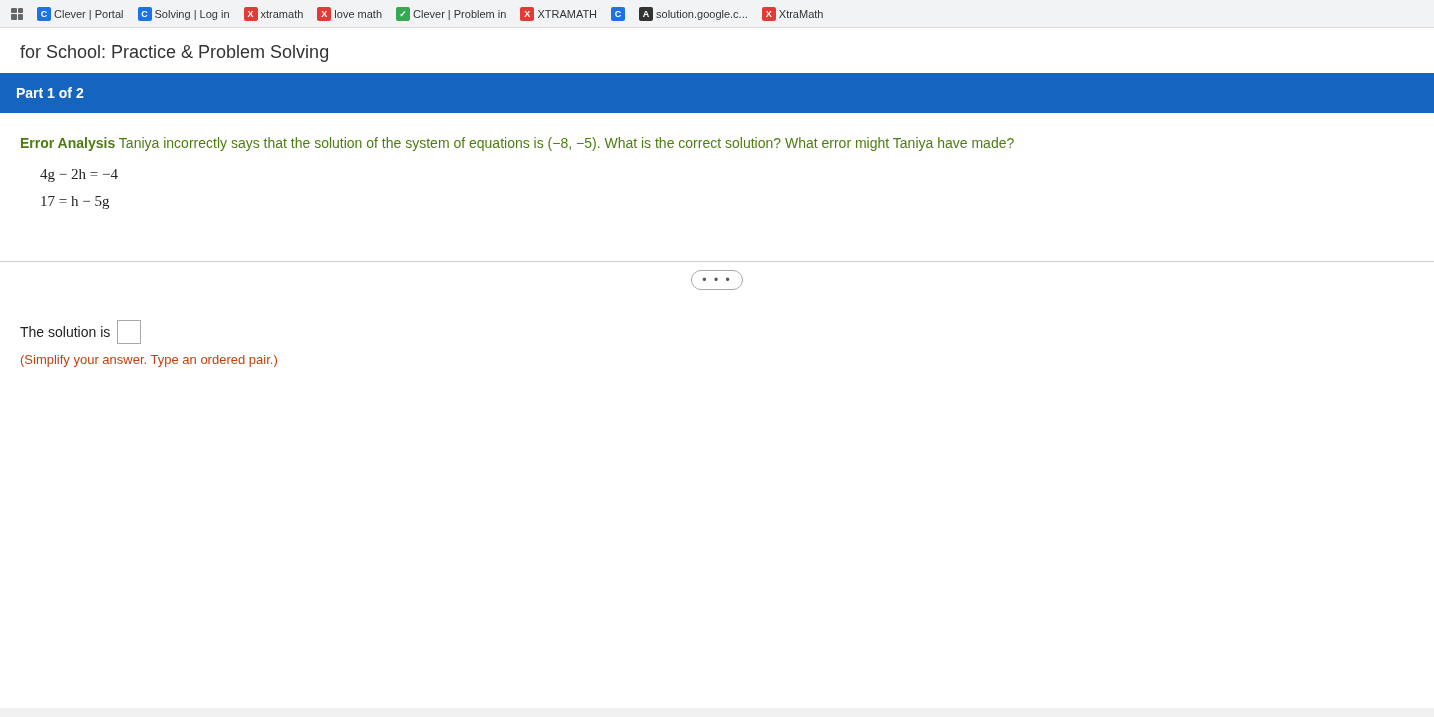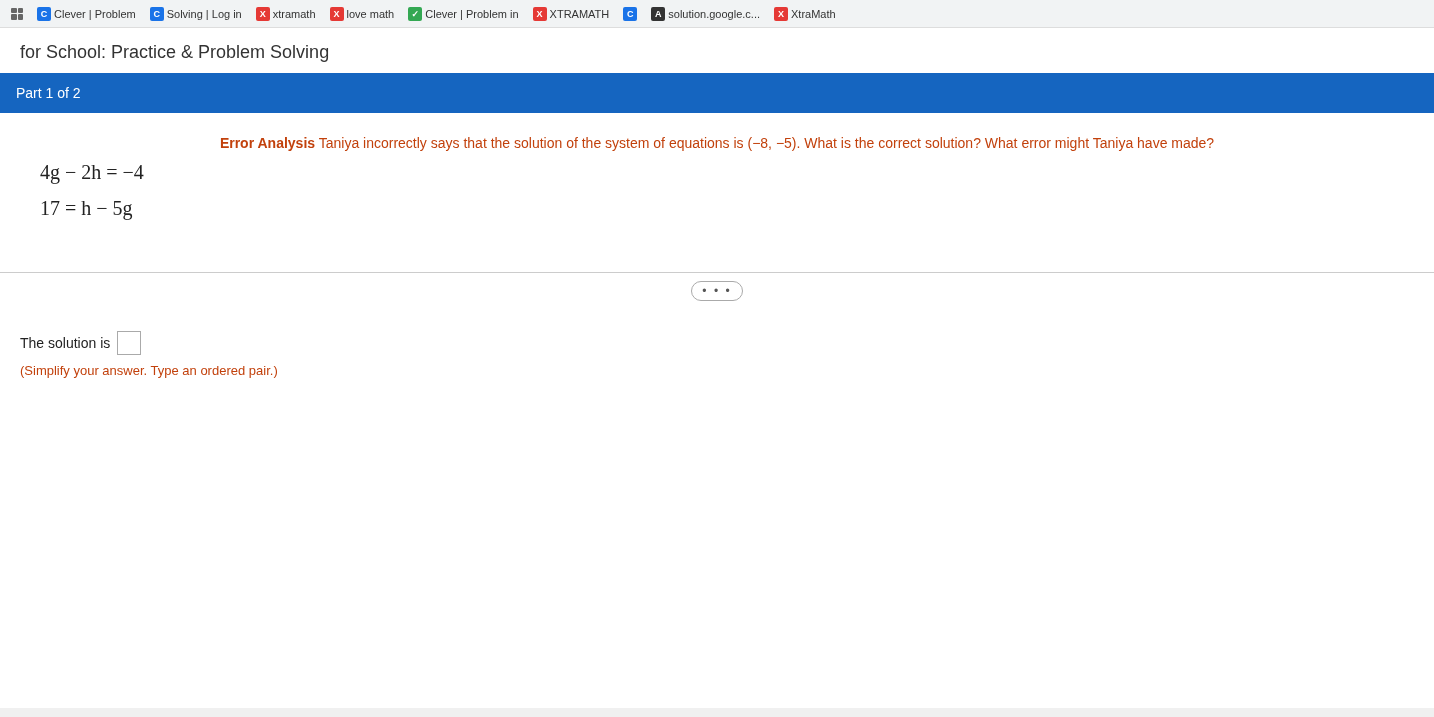--- a/index.html
+++ b/index.html
@@ -81,53 +81,52 @@
       font-weight: 400;
       border-radius: 9px;
     }
 
     
     .section-header-bar {
       background: #1565c0;
       color: white;
       padding: 12px 16px;
       font-size: 14px;
-      font-weight: 400;
+      font-weight: 700;
     }
 
     
     .main-content {
       padding: 20px 20px 20px 20px;
       background: #fff;
     }
 
     .problem-text {
       font-size: 14px;
-      color: #c2410c;
+      color: #4d7c0f;
       line-height: 1.5;
-      margin-bottom: 0;
-      text-align: center;
+      margin-bottom: 7px;
     }
 
     .problem-text strong {
       font-weight: bold;
     }
 
     .equations {
       font-size: 14px;
       color: #222;
       margin-left: 20px;
       line-height: 1.8;
       margin-bottom: 16px;
     }
 
     .equation-line {
       display: block;
       font-family: 'Times New Roman', serif;
-      font-size: 20px;
+      font-size: 15px;
     }
 
     
     .divider-row {
       display: flex;
       align-items: center;
       border-top: 1px solid #ccc;
       margin: 10px 0 20px 0;
       padding-top: 8px;
       justify-content: center;
@@ -179,21 +178,21 @@
   <div class="bookmark-item">
     <div class="bookmark-icon-apps">
       <span></span>
         <span></span>
         <span></span>
         <span></span>
     </div>
   </div>
   <div class="bookmark-item">
     <span class="favicon fav-blue">C</span>
-    <span>Clever | Problem</span>
+    <span>Clever | Portal</span>
   </div>
   <div class="bookmark-item">
     <span class="favicon fav-blue">C</span>
     <span>Solving | Log in</span>
   </div>
   <div class="bookmark-item">
     <span class="favicon fav-xtra">X</span>
     <span>xtramath</span>
   </div>
   <div class="bookmark-item">

